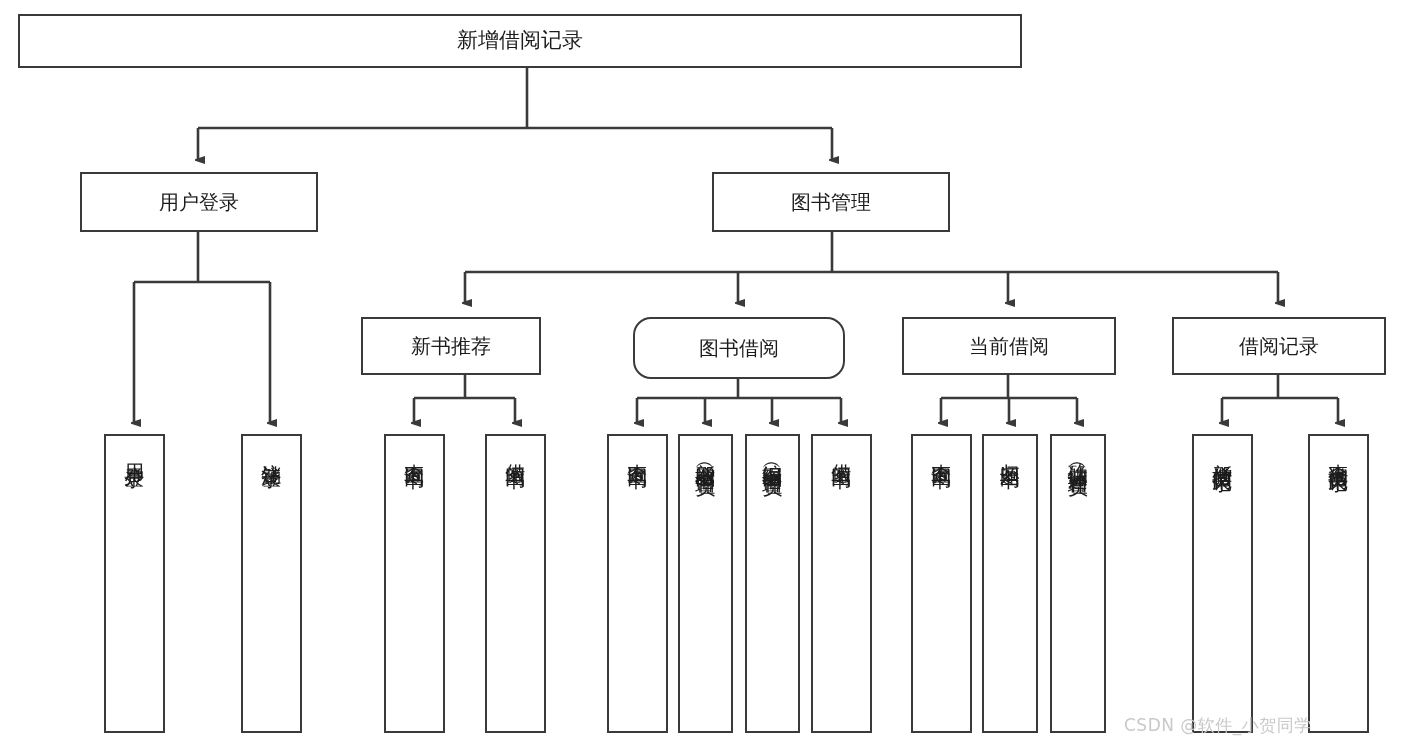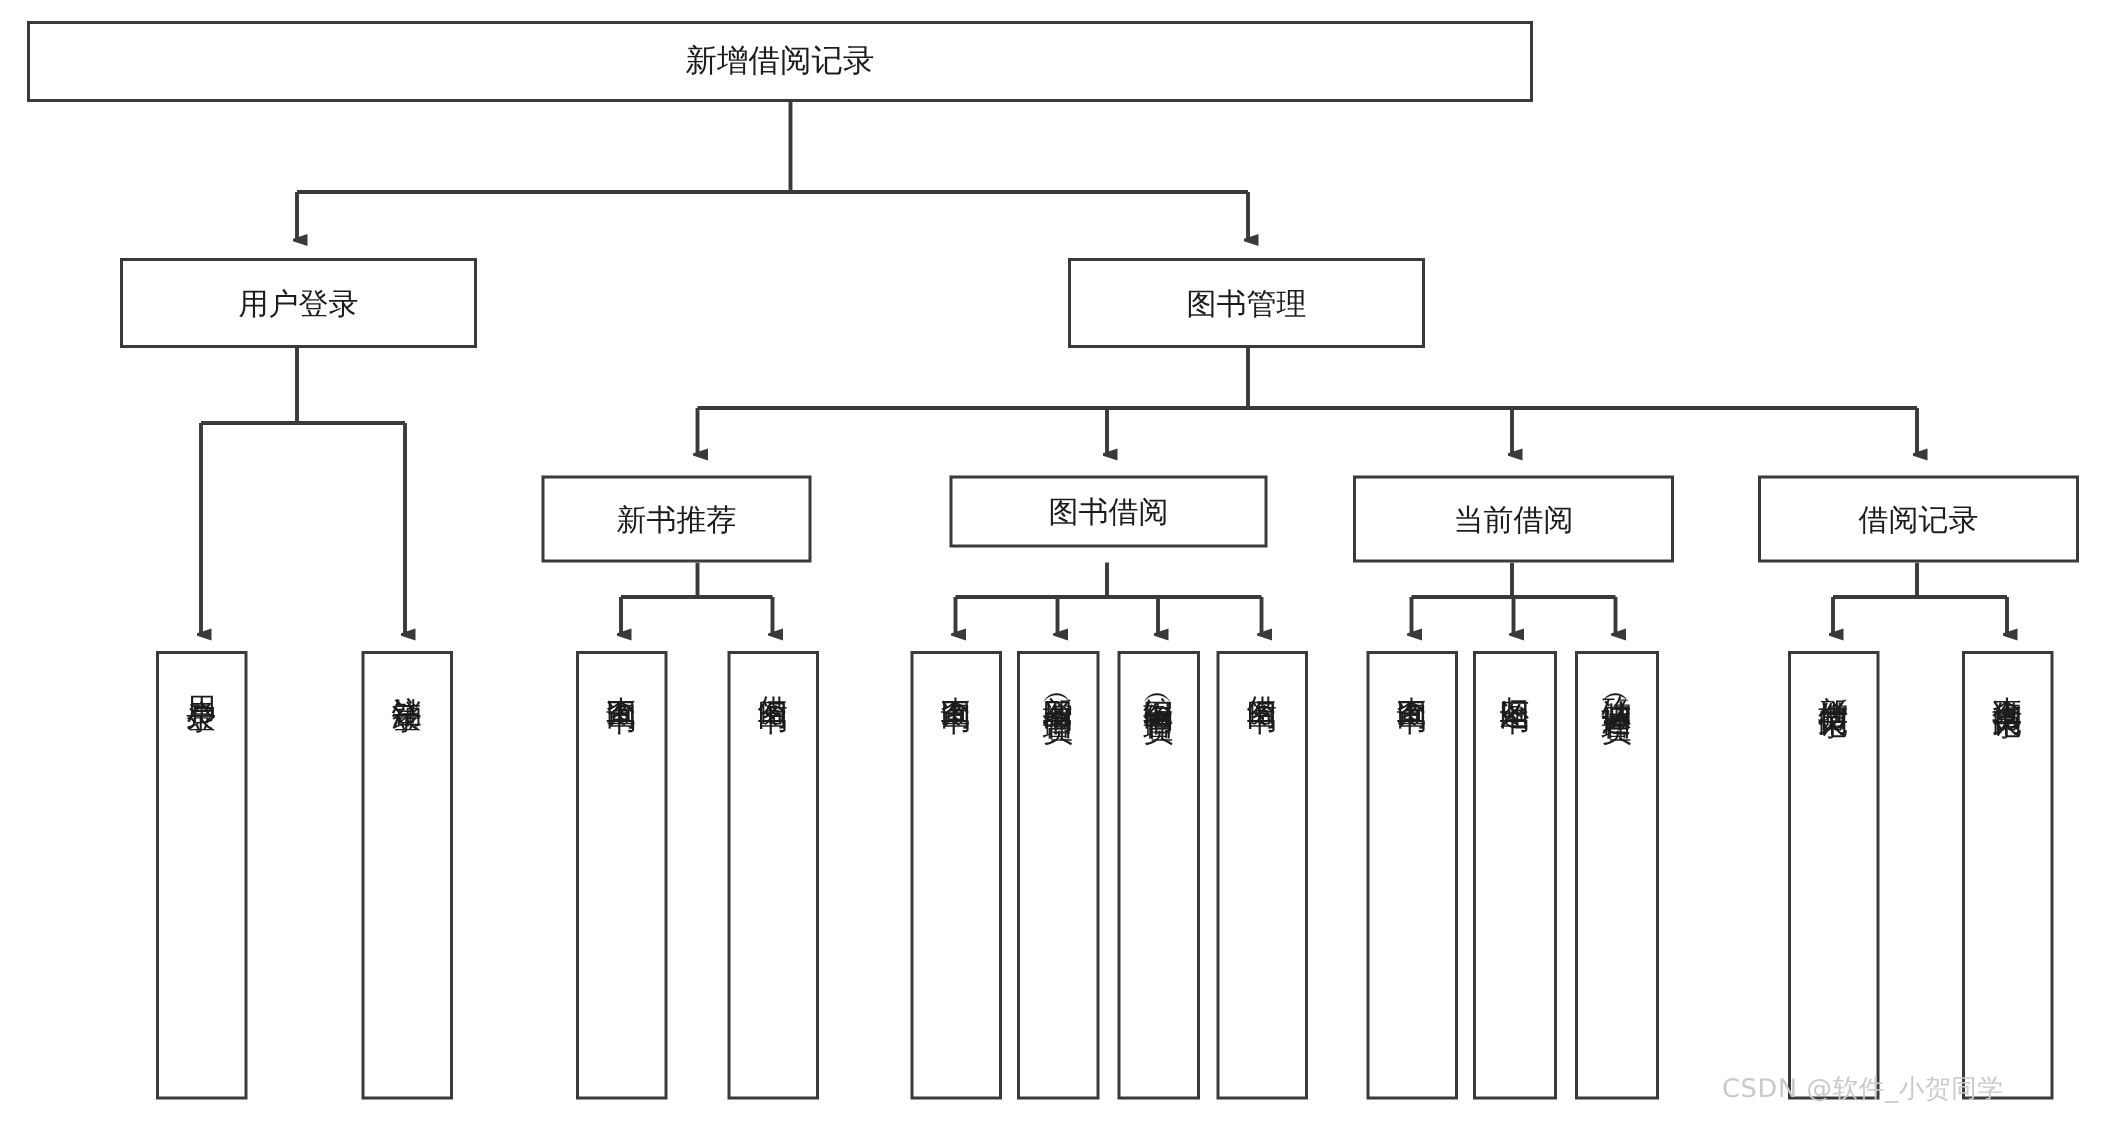--- a/index.html
+++ b/index.html
@@ -134,21 +134,21 @@
   </div>
 
   <div class="node level2" style="left:712px; top:172px; width:238px; height:60px;">
     <span>图书管理</span>
   </div>
 
   <div class="node level2" style="left:361px; top:317px; width:180px; height:58px;">
     <span>新书推荐</span>
   </div>
 
-  <div class="node level2" style="left:633px; top:317px; width:212px; height:48px;">
+  <div class="node level2" style="left:633px; top:317px; width:212px; height:62px;border-radius:18px;">
     <span>图书借阅</span>
   </div>
 
   <div class="node level2" style="left:902px; top:317px; width:214px; height:58px;align-items:center;">
     <span>当前借阅</span>
   </div>
 
   <div class="node level2" style="left:1172px; top:317px; width:214px; height:58px;">
     <span>借阅记录</span>
   </div>
@@ -198,15 +198,15 @@
   </div>
 
   <div class="node leaf" style="left:1192px; top:434px; width:61px; height:299px;">
     <span class="vtext">新增借阅记录</span>
   </div>
 
   <div class="node leaf" style="left:1308px; top:434px; width:61px; height:299px;">
     <span class="vtext">查询借阅记录</span>
   </div>
 
-  <div class="wm" style="left:1124px; top:714px;margin-left:24px;">CSDN @软件_小贺同学</div>
+  <div class="wm" style="left:1124px; top:714px;">CSDN @软件_小贺同学</div>
 
 </div>
 
 </body></html>

